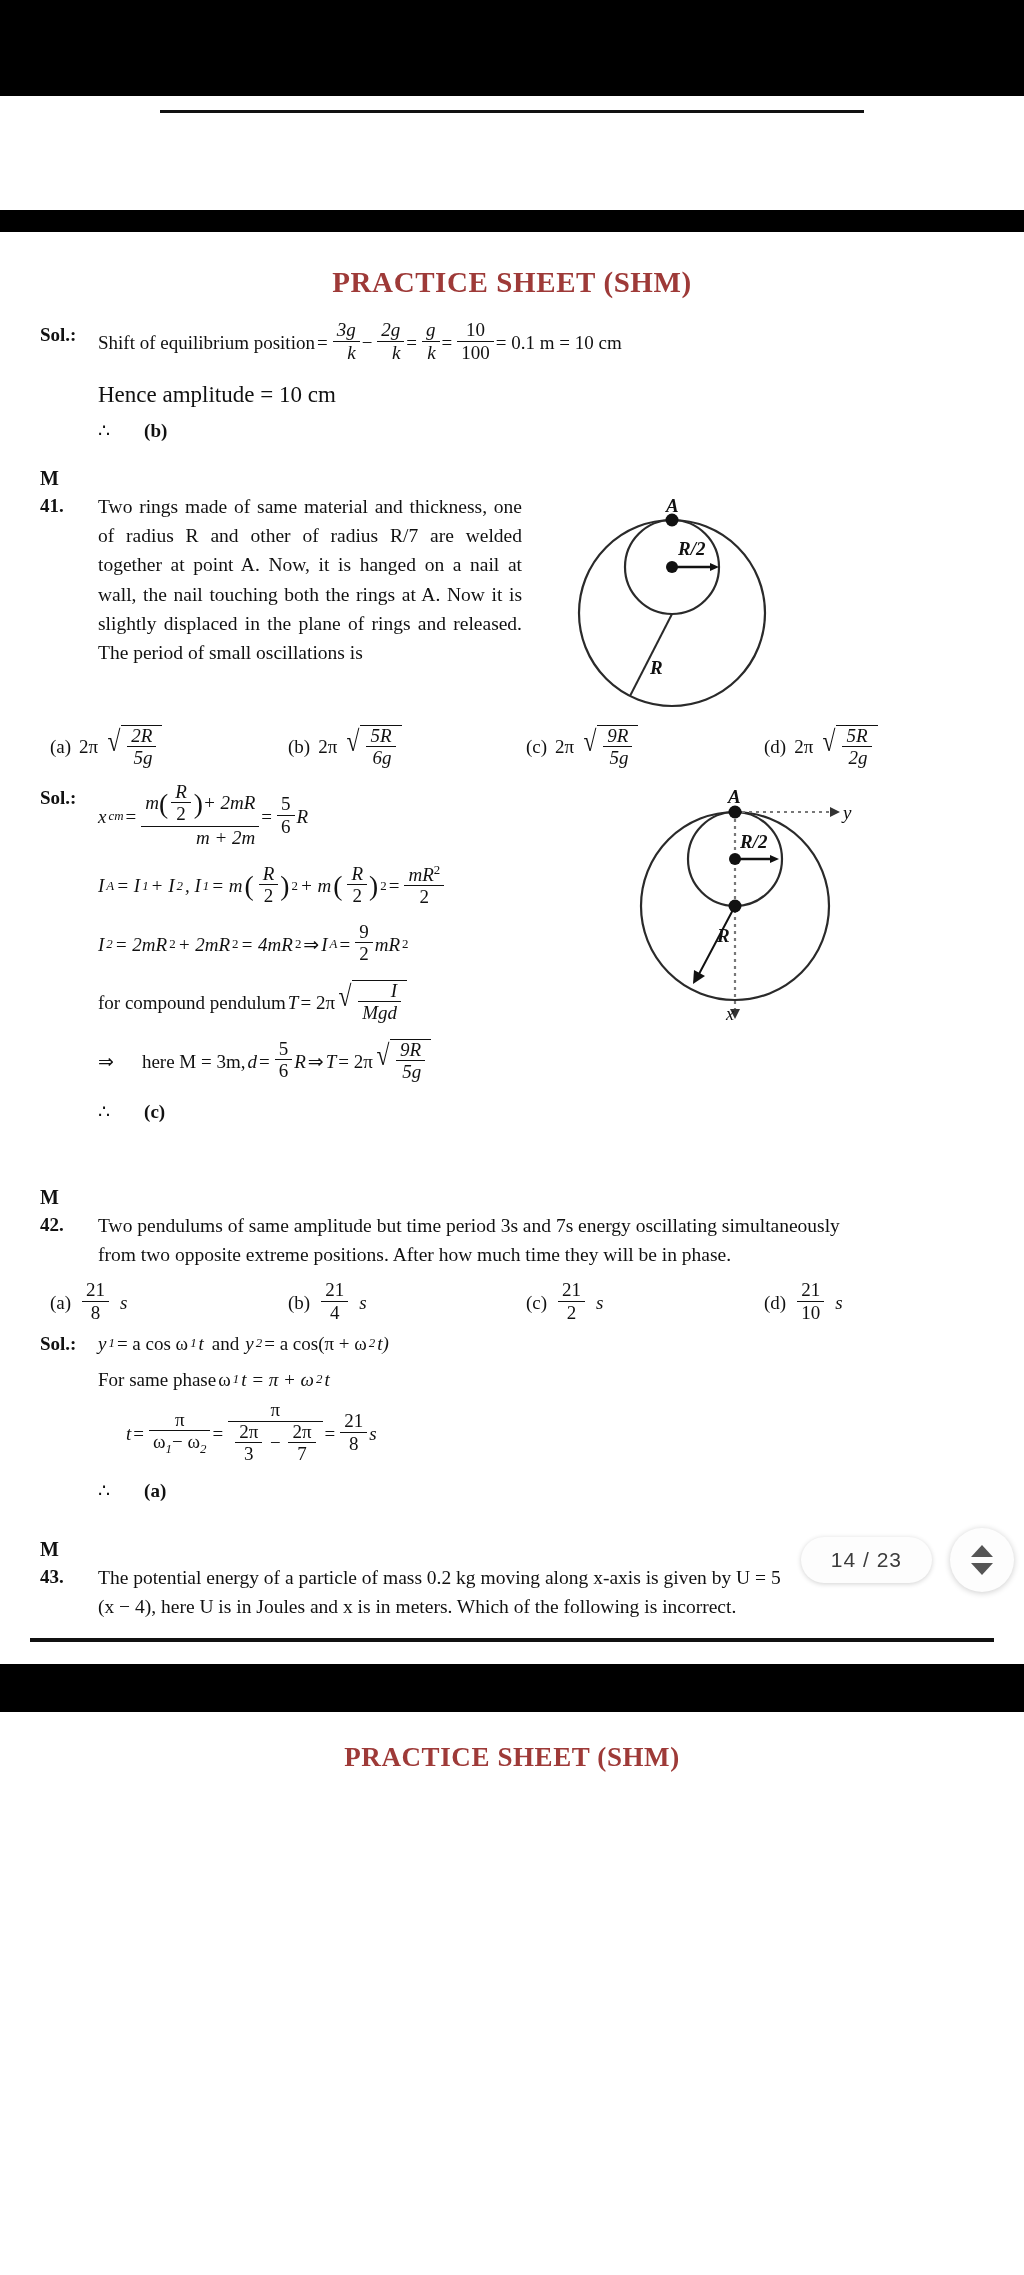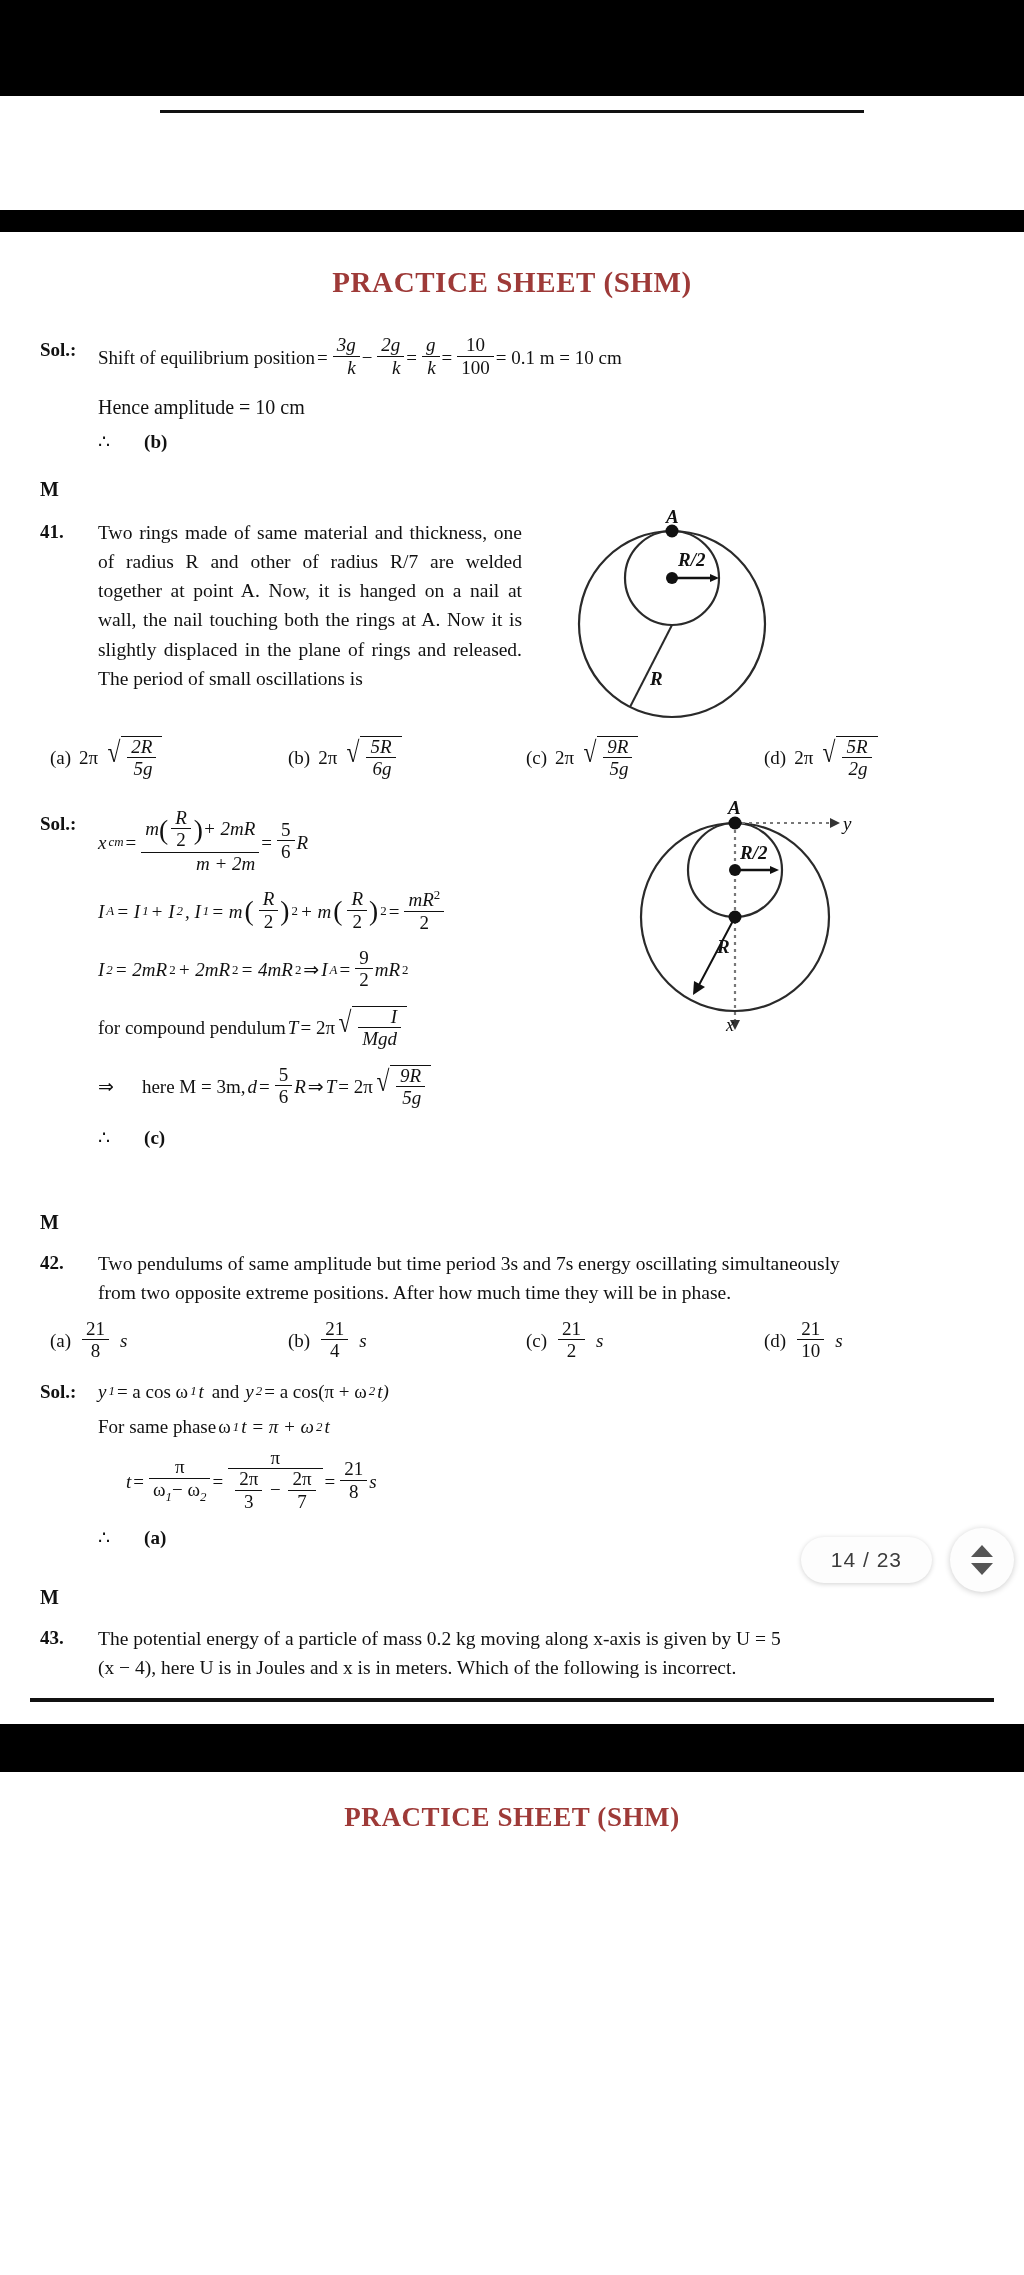--- a/index.html
+++ b/index.html
@@ -43,21 +43,21 @@
     text-align:center;
     color:#9e3a38;
     font-family:"Liberation Serif", serif;
     font-weight:bold;
     font-size:27px;
     letter-spacing:.6px;
     padding:30px 0 0 0;
   }
 
   
-  .row { display:flex; align-items:flex-start; margin:15px 0 2px 0; }
+  .row { display:flex; align-items:flex-start; margin:0 0 2px 0; }
   .lbl {
     flex:0 0 76px;
     font-weight:bold;
     font-size:19px;
     padding-left:18px;
     line-height:1.45;
   }
   .lbl.num { font-size:19px; }
   .body { flex:1 1 auto; font-size:19px; line-height:1.45; }
 
@@ -169,21 +169,21 @@
           <span class="num mth">g</span>
           <span class="den mth">k</span>
         </span>
         <span>=</span>
         <span class="frac">
           <span class="num">10</span>
           <span class="den">100</span>
         </span>
         <span>= 0.1 m = 10 cm</span>
       </div>
-      <div style="font-size:20px;margin-bottom:6px;">Hence amplitude = 10 cm</div>
+      <div style="font-size:23px;margin-bottom:6px;">Hence amplitude = 10 cm</div>
       <div style="display:flex;align-items:center;gap:34px;font-size:19px;">
         <span>∴</span>
         <span style="font-weight:bold;">(b)</span>
       </div>
     </div>
   </div>
 
   <div class="mark-M">M</div>
 
   <div class="colwrap">

